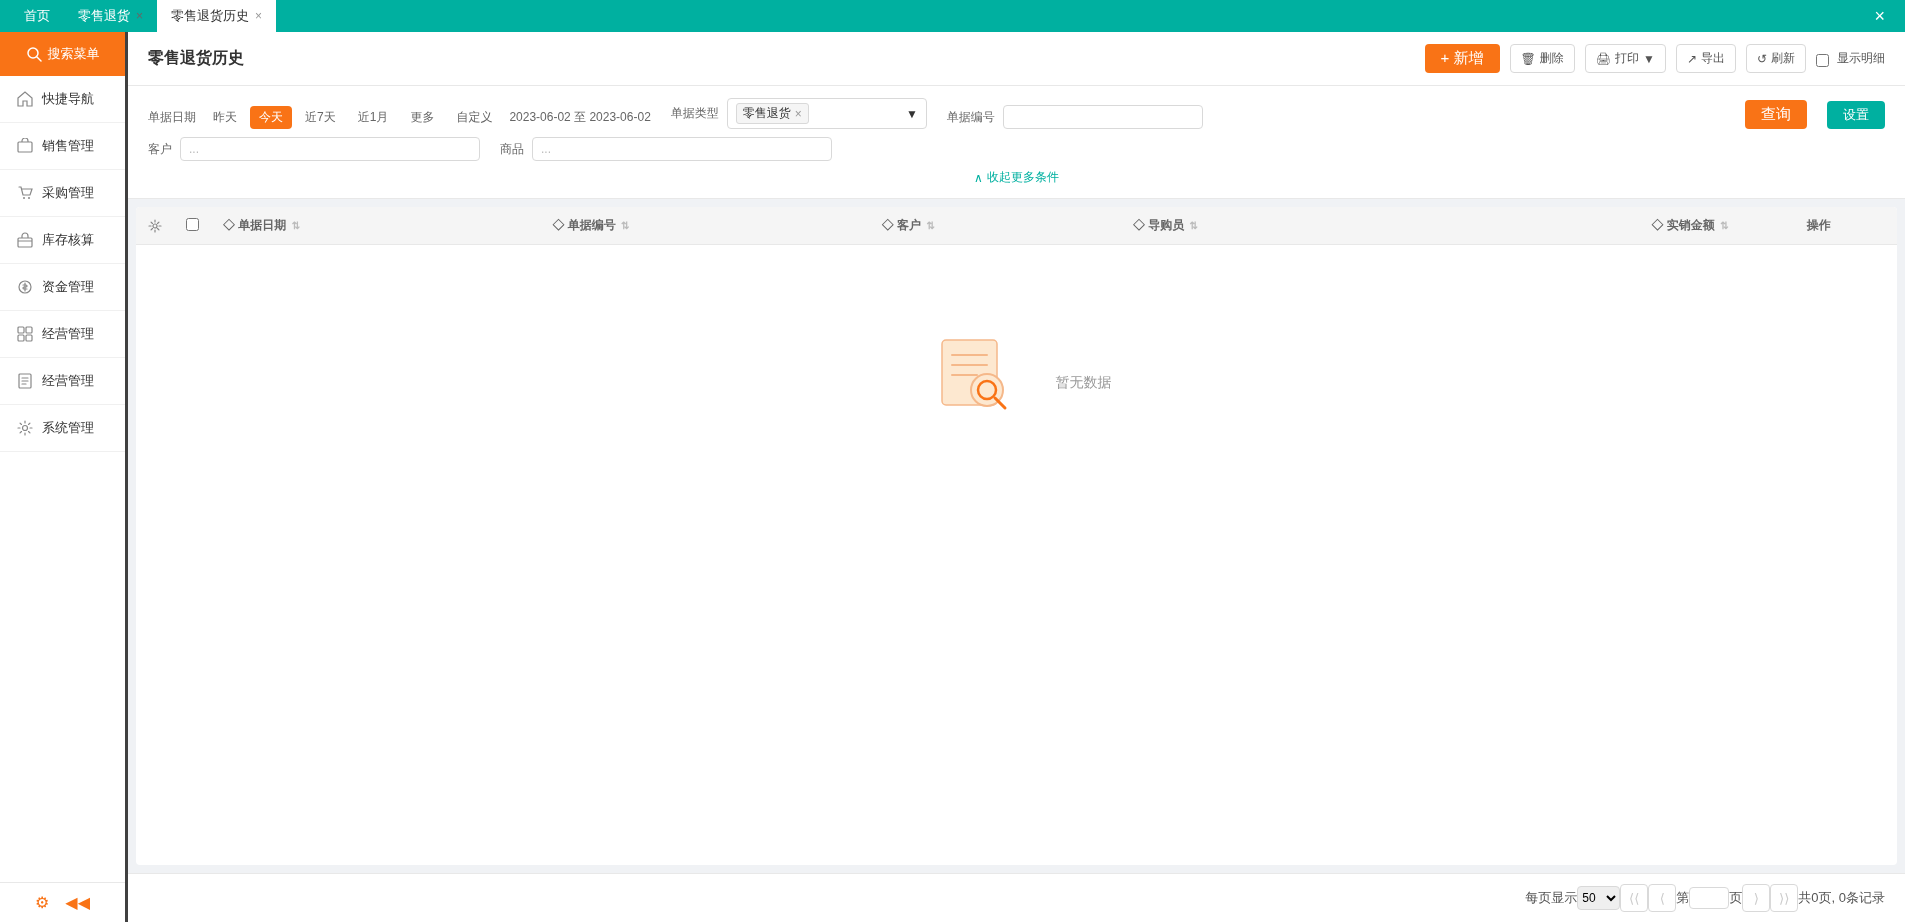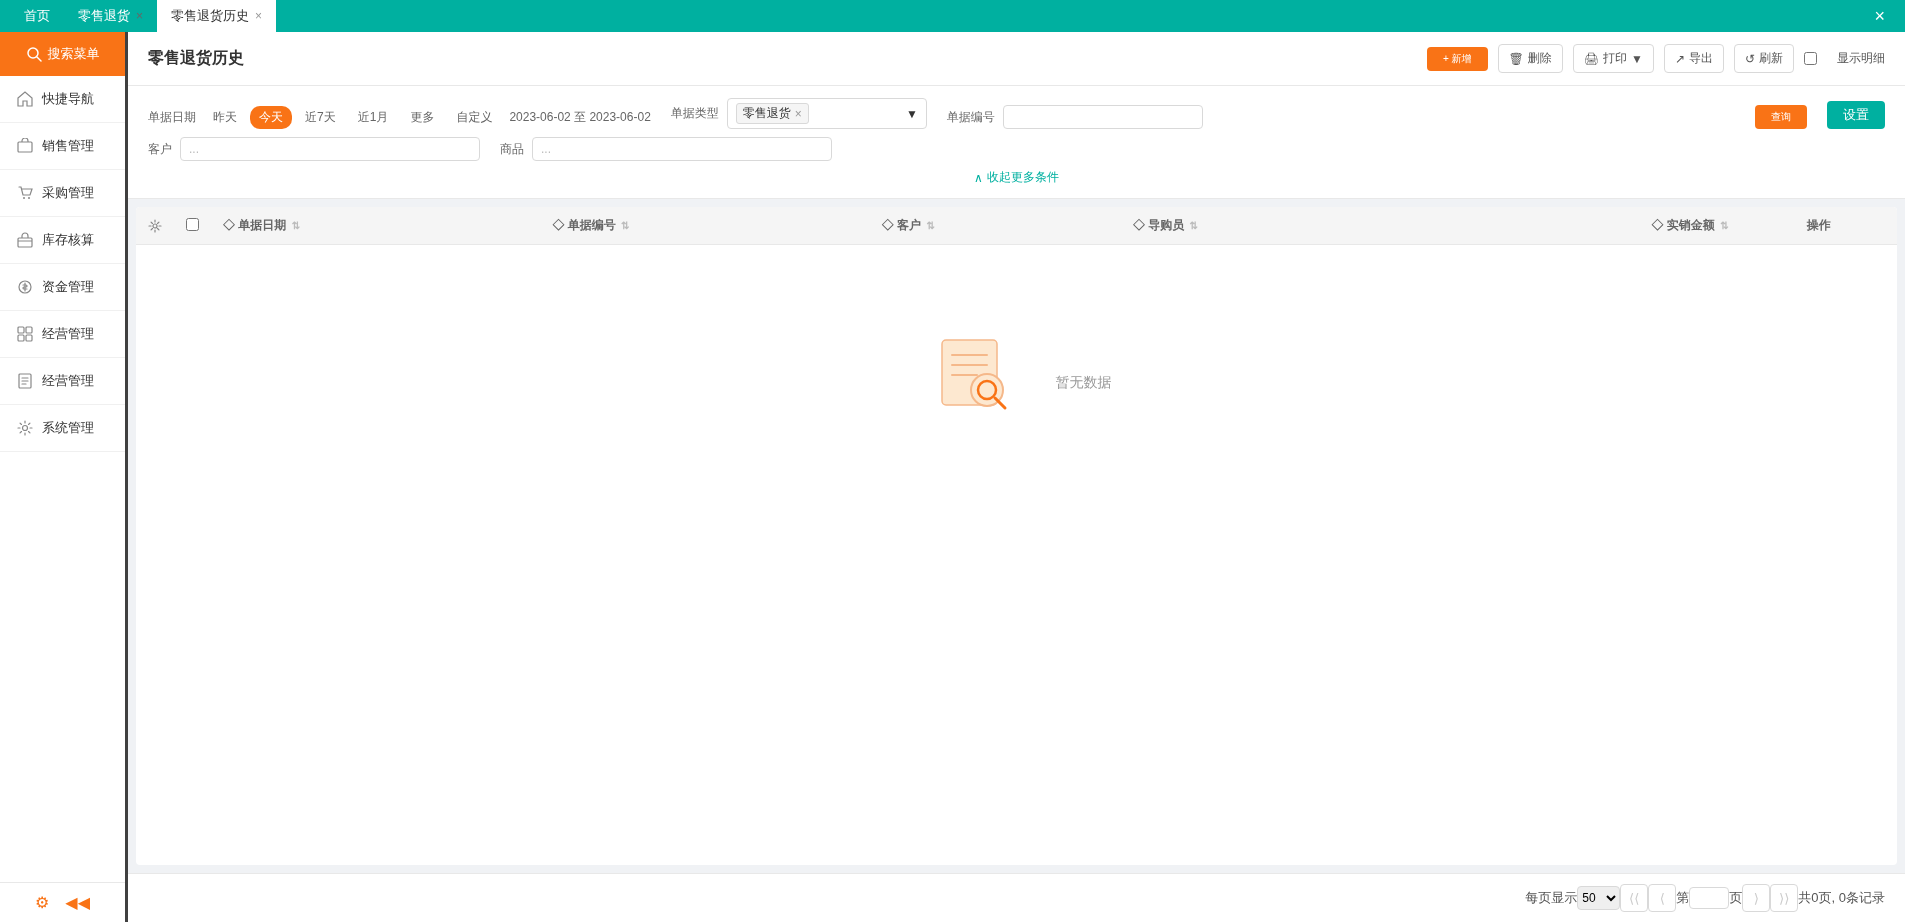--- a/index.html
+++ b/index.html
@@ -25,32 +25,32 @@
     .sidebar-icon { width: 18px; height: 18px; display: flex; align-items: center; justify-content: center; flex-shrink: 0; }
     .sidebar-bottom { margin-top: auto; display: flex; align-items: center; justify-content: center; gap: 16px; padding: 10px; border-top: 1px solid #e8e8e8; }
     .sidebar-bottom-icon { color: #f97316; cursor: pointer; font-size: 16px; }
 
     
     .main { flex: 1; display: flex; flex-direction: column; overflow: hidden; background: #f0f2f5; }
     .page-header { background: #fff; padding: 12px 20px; display: flex; align-items: center; justify-content: space-between; border-bottom: 1px solid #e8e8e8; flex-shrink: 0; }
     .page-title { font-size: 16px; font-weight: bold; color: #333; }
     .header-actions { display: flex; align-items: center; gap: 10px; }
     .action-btn { display: flex; align-items: center; gap: 4px; padding: 5px 10px; border: 1px solid #d9d9d9; border-radius: 4px; background: #fff; cursor: pointer; font-size: 12px; color: #555; }
-    .btn-primary { background: #f97316; color: #fff; border: none; padding: 5px 16px; border-radius: 4px; cursor: pointer; font-size: 10px; }
+    .btn-primary { background: #f97316; color: #fff; border: none; padding: 5px 16px; border-radius: 4px; cursor: pointer; font-size: 15px; }
     .btn-setting { background: #00b0a0; color: #fff; border: none; padding: 5px 16px; border-radius: 4px; cursor: pointer; font-size: 13px; }
-    .show-detail-check { display: flex; align-items: center; gap: 20px; font-size: 12px; color: #555; }
+    .show-detail-check { display: flex; align-items: flex-end; gap: 8px; font-size: 12px; color: #555; }
 
     
     .filter-area { background: #fff; padding: 12px 20px; border-bottom: 1px solid #e8e8e8; flex-shrink: 0; }
     .filter-row { display: flex; align-items: flex-end; gap: 20px; margin-bottom: 8px; flex-wrap: wrap; }
     .filter-item { display: flex; align-items: center; gap: 8px; }
     .filter-label { color: #666; font-size: 12px; white-space: nowrap; }
     .date-filters { display: flex; align-items: center; gap: 4px; }
     .date-btn { padding: 2px 8px; border-radius: 3px; cursor: pointer; font-size: 12px; color: #666; border: 1px solid transparent; }
-    .date-btn.active { background: #f97316; color: #fff; border-radius: 10px; }
+    .date-btn.active { background: #f97316; color: #fff; border-radius: 4px; }
     .date-range { font-size: 12px; color: #666; }
     .filter-input { border: 1px solid #d9d9d9; border-radius: 4px; padding: 4px 8px; font-size: 12px; min-width: 120px; outline: none; }
     .filter-select { border: 1px solid #d9d9d9; border-radius: 4px; padding: 4px 8px; font-size: 12px; min-width: 160px; display: flex; align-items: center; justify-content: space-between; cursor: pointer; background: #fff; }
     .tag-item { background: #f5f5f5; border: 1px solid #d9d9d9; border-radius: 3px; padding: 1px 6px; display: flex; align-items: center; gap: 4px; font-size: 12px; }
     .tag-close { cursor: pointer; color: #999; }
     .collapse-btn { display: flex; align-items: center; gap: 4px; color: #00b0a0; font-size: 12px; cursor: pointer; margin: 4px auto 0; width: fit-content; }
 
     
     .table-container { flex: 1; overflow: auto; background: #fff; margin: 8px; border-radius: 4px; }
     .data-table { width: 100%; border-collapse: collapse; }

